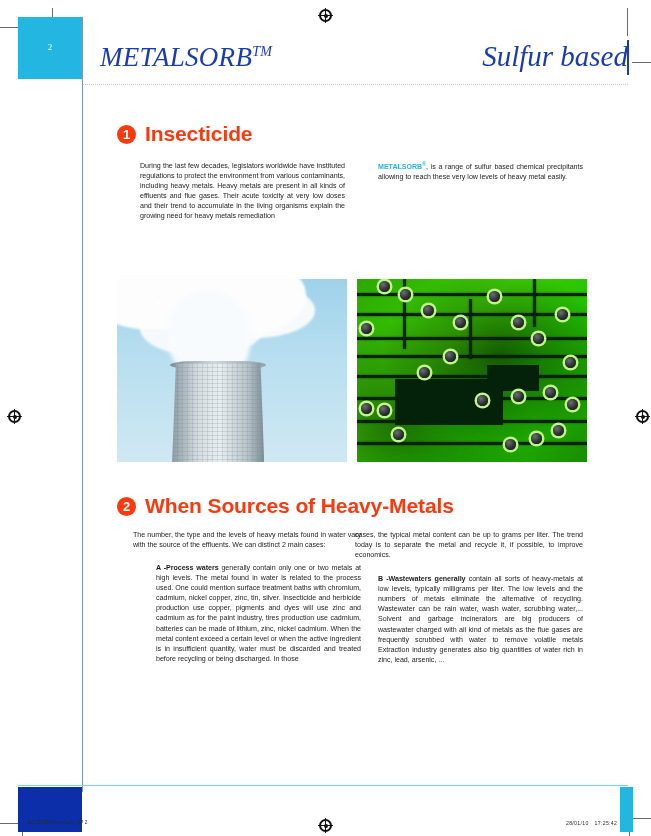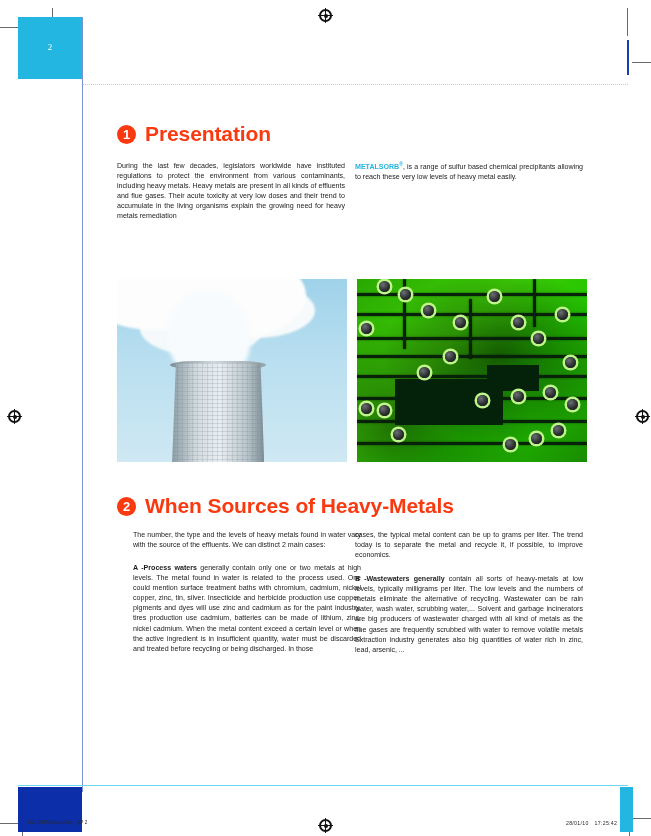--- a/index.html
+++ b/index.html
@@ -140,21 +140,21 @@
   
   .col {
     position: absolute;
     font-size: 7.1px;
     line-height: 1.42;
     text-align: justify;
     color: #1c1c1c;
     letter-spacing: -0.02px;
   }
   .col p { margin: 0 0 7px 0; }
-  .col p:last-child { margin-bottom: 0; }
+  .col p:last-child { margin-bottom: 0; margin-left: 23px; }
   .brandmark {
     color: #22b6e0;
     font-weight: bold;
   }
   .brandmark .tm { font-size: 5px; vertical-align: super; }
   strong { font-weight: bold; }
 
   
   .photo {
     position: absolute;
@@ -301,26 +301,28 @@
     <span class="dot"></span>
   </div>
 
 <div class="page-tab">
   <div class="page-number">2</div>
 </div>
 <div class="vrule-left"></div>
 <div class="vrule-right"></div>
 
 <div class="header">
+  <div class="brand-title"><span>METALSORB</span><span class="tm">TM</span></div>
+  <div class="header-sub">Sulfur based</div>
 </div>
 <div class="header-rule"></div>
 
 <div class="section-head" style="left:117px; top:122px;">
   <div class="badge">1</div>
-  <div class="section-title">Presentation</div>
+  <div class="section-title">Insecticide</div>
 </div>
 
 <div class="col" style="left:117px; top:161px; width:228px;">
   <p>During the last few decades, legislators worldwide have instituted regulations to protect the environment from various contaminants, including heavy metals. Heavy metals are present in all kinds of effluents and flue gases. Their acute toxicity at very low doses and their trend to accumulate in the living organisms explain the growing need for heavy metals remediation</p>
 </div>
 
 <div class="col" style="left:355px; top:161px; width:228px;">
   <p><span class="brandmark"><span>METALSORB</span><span class="tm">®</span></span><span>,  is a range of sulfur based chemical precipitants allowing to  reach these very low levels of heavy metal easily.</span></p>
 </div>
 

